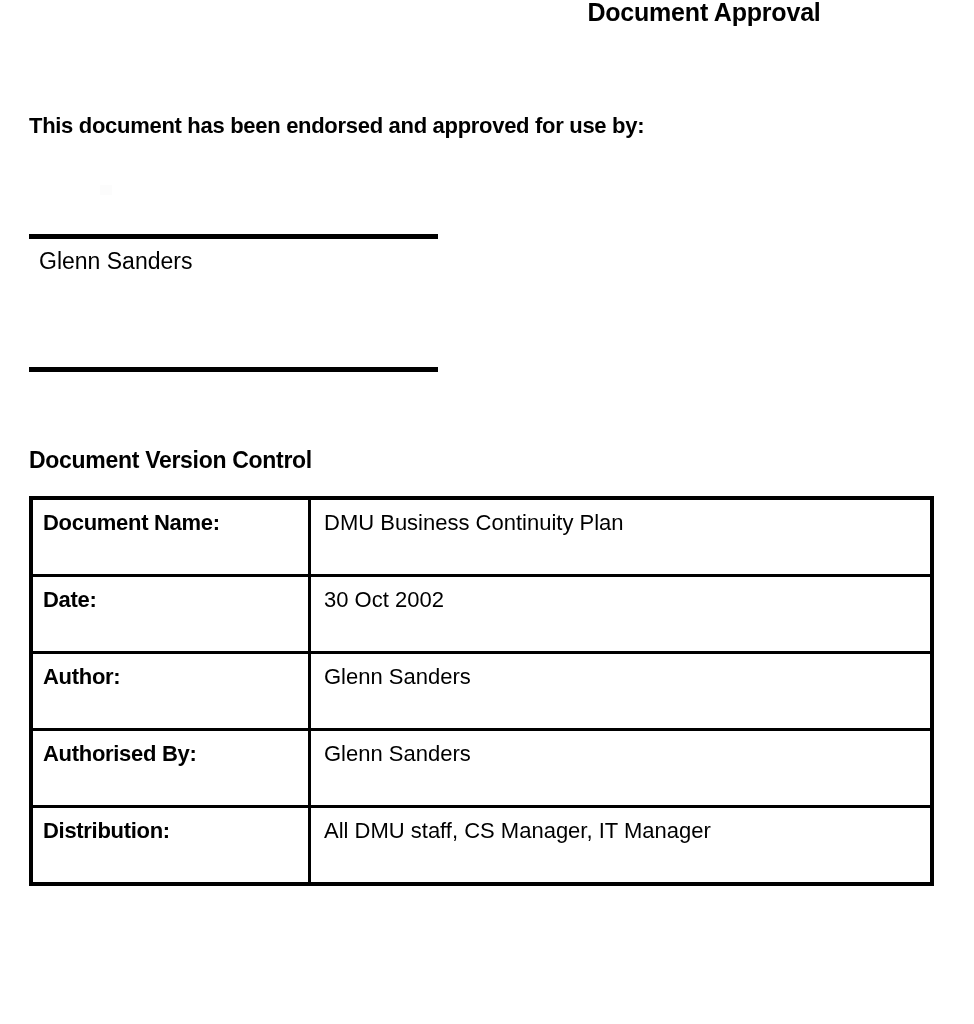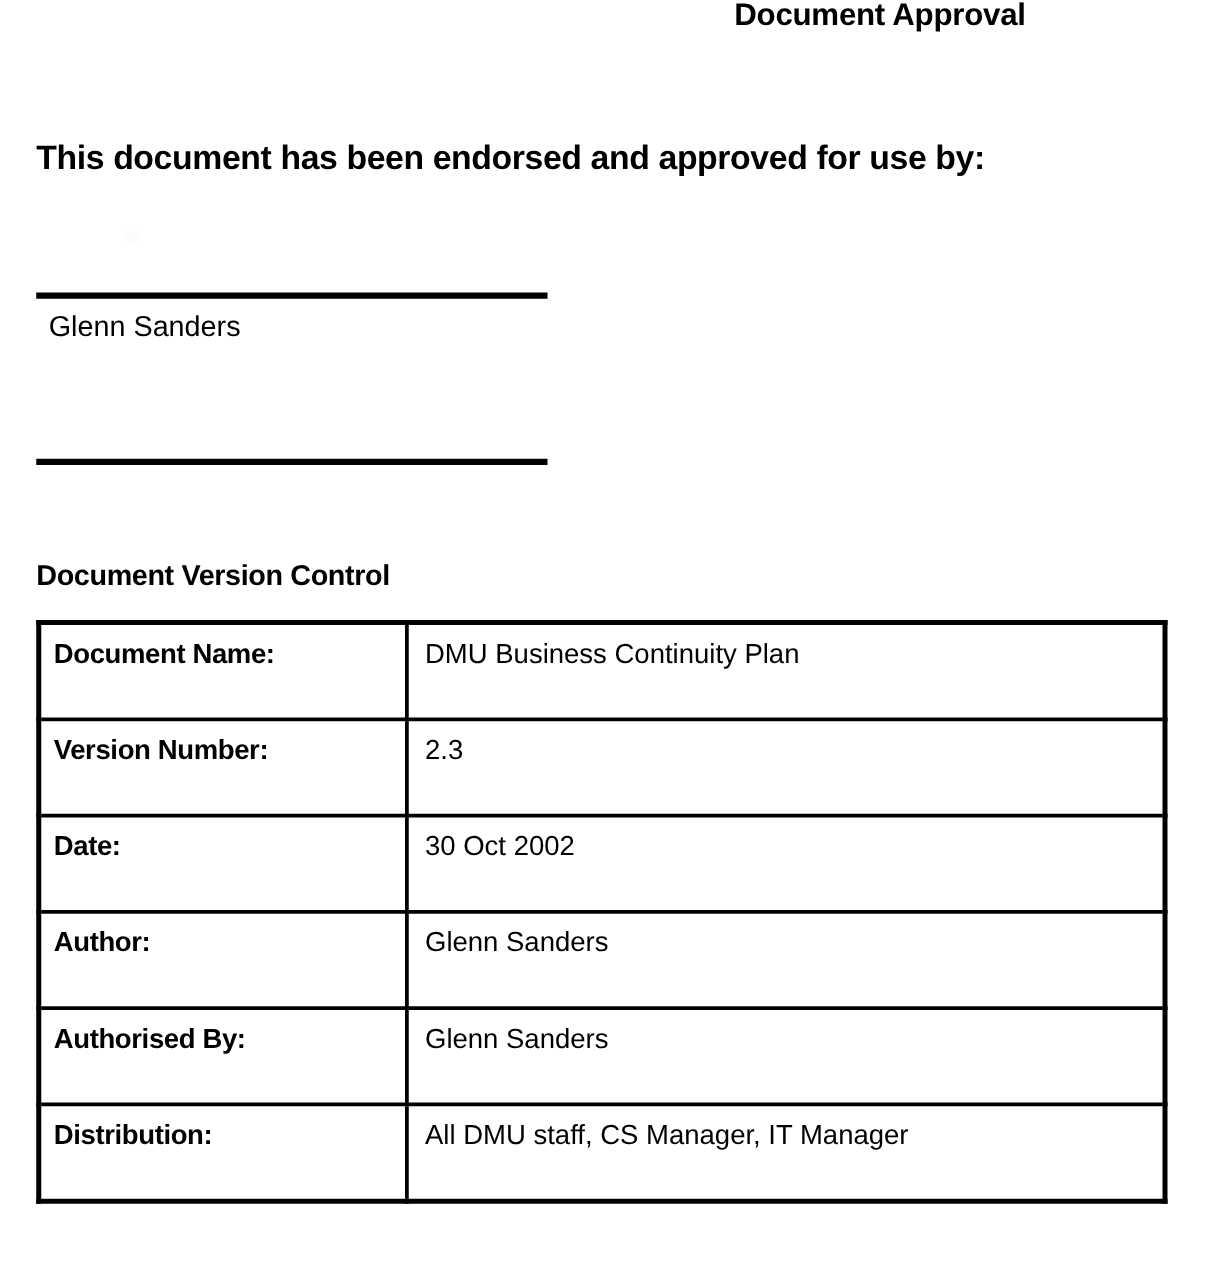--- a/index.html
+++ b/index.html
@@ -40,21 +40,21 @@
     letter-spacing: -0.2px;
     line-height: 30px;
     white-space: nowrap;
   }
 
   
   .endorse-heading {
     position: absolute;
     left: 29px;
     top: 111px;
-    font-size: 27px;
+    font-size: 22px;
     font-weight: bold;
     letter-spacing: -0.3px;
     line-height: 30px;
     white-space: nowrap;
   }
 
   
   .sig-rule {
     position: absolute;
     left: 29px;
@@ -113,21 +113,21 @@
     top: 496px;
     width: 905px;
     border-collapse: collapse;
     table-layout: fixed;
     border: 4px solid #000000;
   }
   .vc-table td {
     border: 3px solid #000000;
     height: 66px;
     vertical-align: top;
-    padding: 8px 16px 0 10px;
+    padding: 8px 0 0 10px;
     font-size: 22px;
     line-height: 30px;
   }
   .vc-table td.label {
     width: 265px;
     font-weight: bold;
     letter-spacing: -0.3px;
   }
   .vc-table td.value {
     font-weight: normal;
@@ -154,24 +154,20 @@
 
   <div class="vc-heading">Document Version Control</div>
 
   <table class="vc-table">
     <tbody>
       <tr>
         <td class="label">Document Name:</td>
         <td class="value">DMU Business Continuity Plan</td>
       </tr>
       <tr>
-        <td class="label">Version Number:</td>
-        <td class="value">2.3</td>
-      </tr>
-      <tr>
         <td class="label">Date:</td>
         <td class="value">30 Oct 2002</td>
       </tr>
       <tr>
         <td class="label">Author:</td>
         <td class="value">Glenn Sanders</td>
       </tr>
       <tr>
         <td class="label">Authorised By:</td>
         <td class="value">Glenn Sanders</td>

